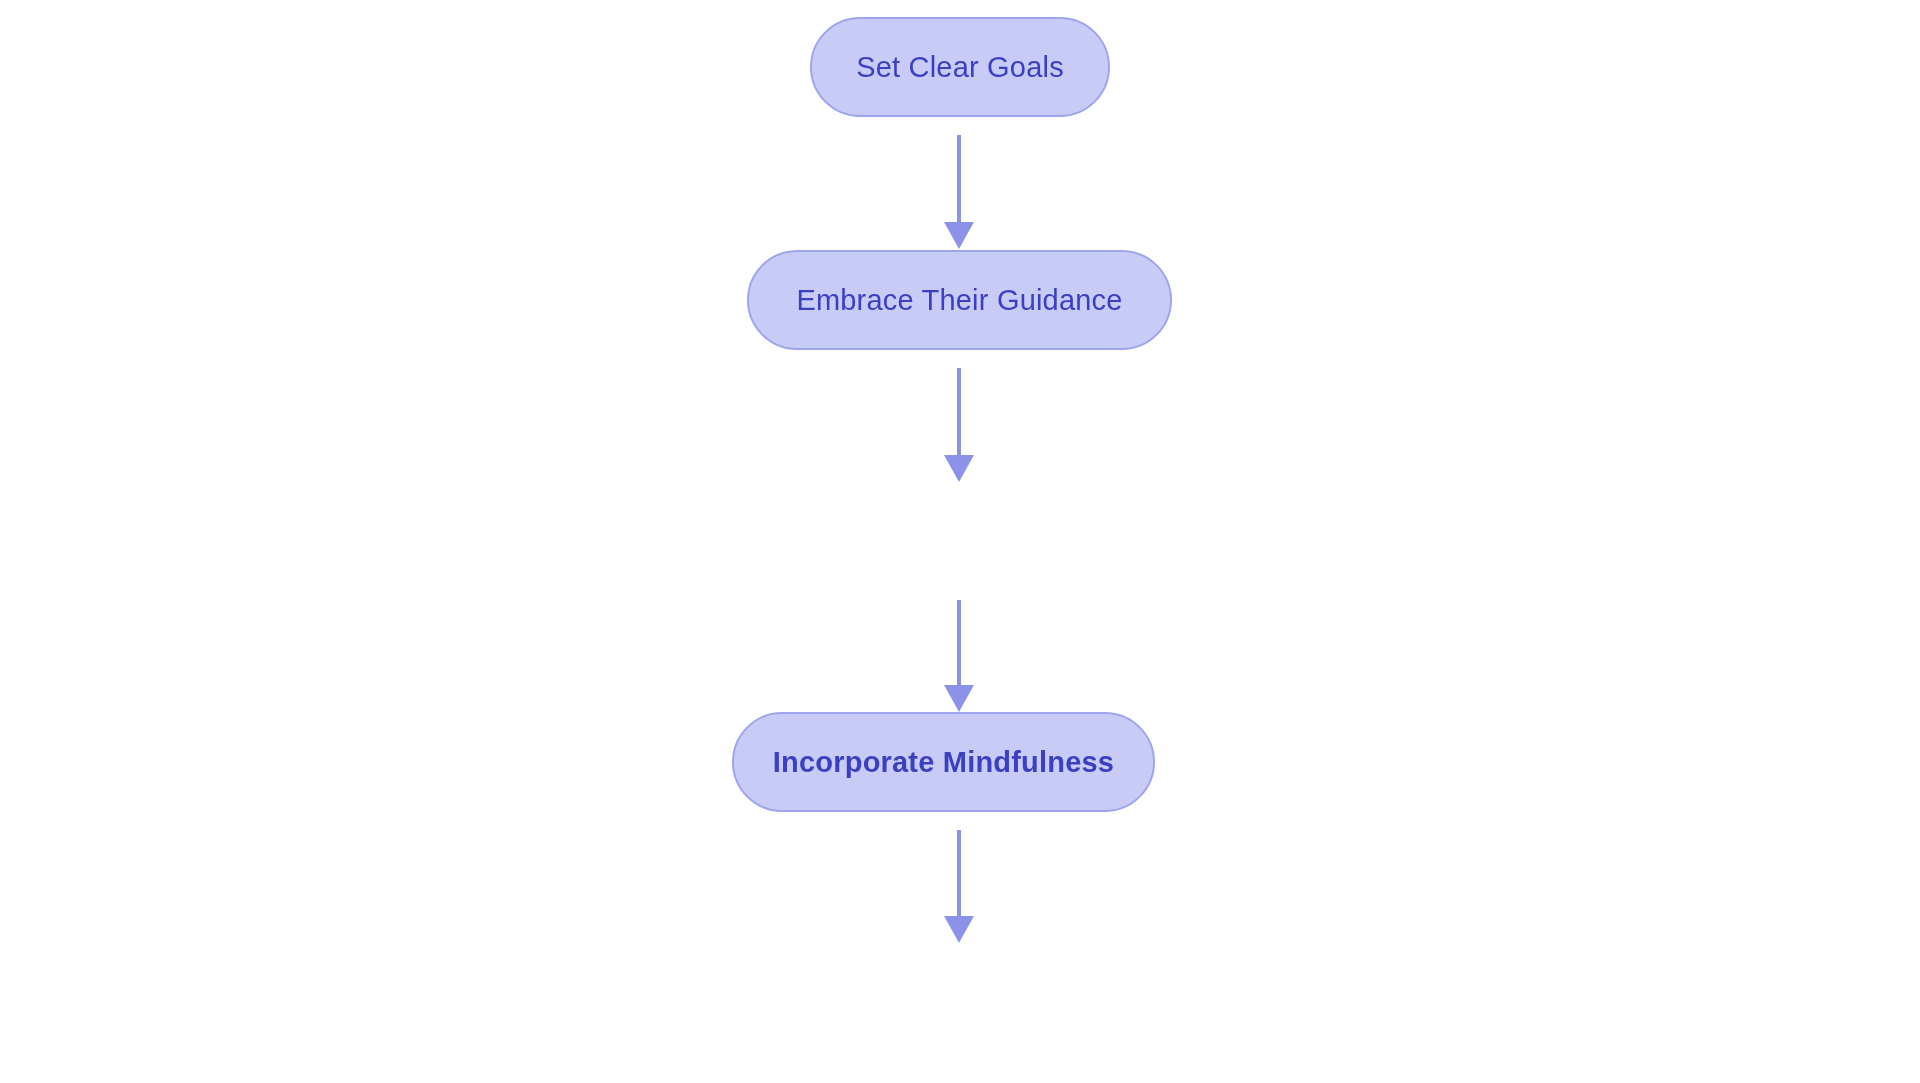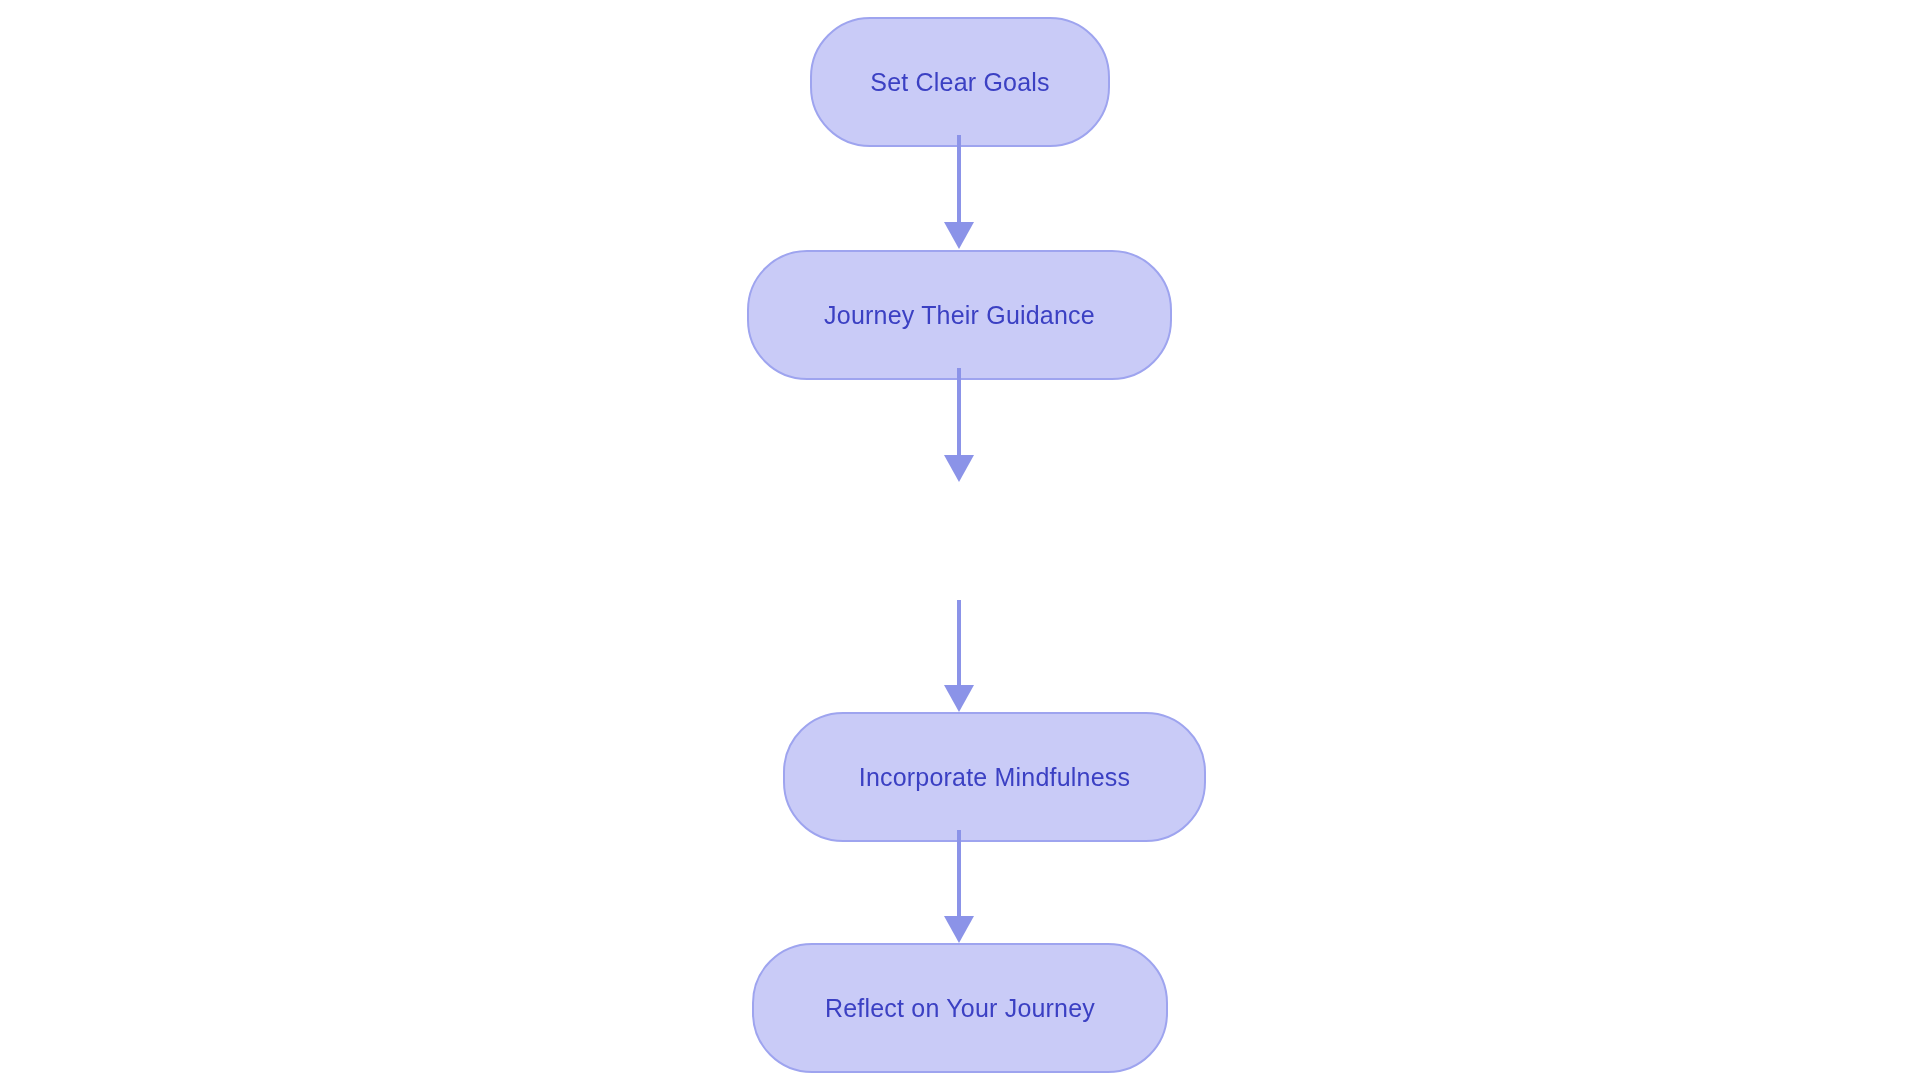--- a/index.html
+++ b/index.html
@@ -11,37 +11,37 @@
     position: relative;
     width: 1920px;
     height: 1083px;
     background: var(--canvas-bg, #ffffff);
     overflow: hidden;
     font-family: "Liberation Sans", sans-serif;
   }
   .node {
     position: absolute;
     box-sizing: border-box;
-    height: 130px;
+    height: 100px;
     display: flex;
     align-items: center;
     justify-content: center;
     background: var(--node-fill, #c9cbf7);
     border: 2px solid var(--node-border, #9ea4ef);
     border-radius: 60px;
     color: var(--node-text, #3b40c3);
-    font-size: 25px;
+    font-size: 29px;
     letter-spacing: 0.2px;
     white-space: nowrap;
     text-align: center;
   }
   .n1 { left: 810px; top: 17px;  width: 300px; }
   .n2 { left: 747px; top: 250px; width: 425px; }
   .n3 { left: 776px; top: 482px; width: 368px; }
-  .n4 { left: 783px; top: 712px; width: 423px; }
+  .n4 { left: 732px; top: 712px; width: 423px; font-weight: bold; }
   .n5 { left: 752px; top: 943px; width: 416px; }
 
   .arrow-line {
     position: absolute;
     left: 957px;
     width: 4px;
     background: var(--arrow, #8b93e8);
   }
   .al1 { top: 135px; height: 87px; }
   .al2 { top: 368px; height: 87px; }
@@ -68,34 +68,31 @@
 <div class="canvas">
 
   <div class="node n1">
     <span>Set Clear Goals</span>
   </div>
 
   <div class="arrow-line al1"></div>
   <div class="arrow-head ah1"></div>
 
   <div class="node n2">
-    <span>Journey Their Guidance</span>
+    <span>Embrace Their Guidance</span>
   </div>
 
   <div class="arrow-line al2"></div>
   <div class="arrow-head ah2"></div>
 
 
   <div class="arrow-line al3"></div>
   <div class="arrow-head ah3"></div>
 
   <div class="node n4">
     <span>Incorporate Mindfulness</span>
   </div>
 
   <div class="arrow-line al4"></div>
   <div class="arrow-head ah4"></div>
 
-  <div class="node n5">
-    <span>Reflect on Your Journey</span>
-  </div>
 
 </div>
 
 </body></html>

